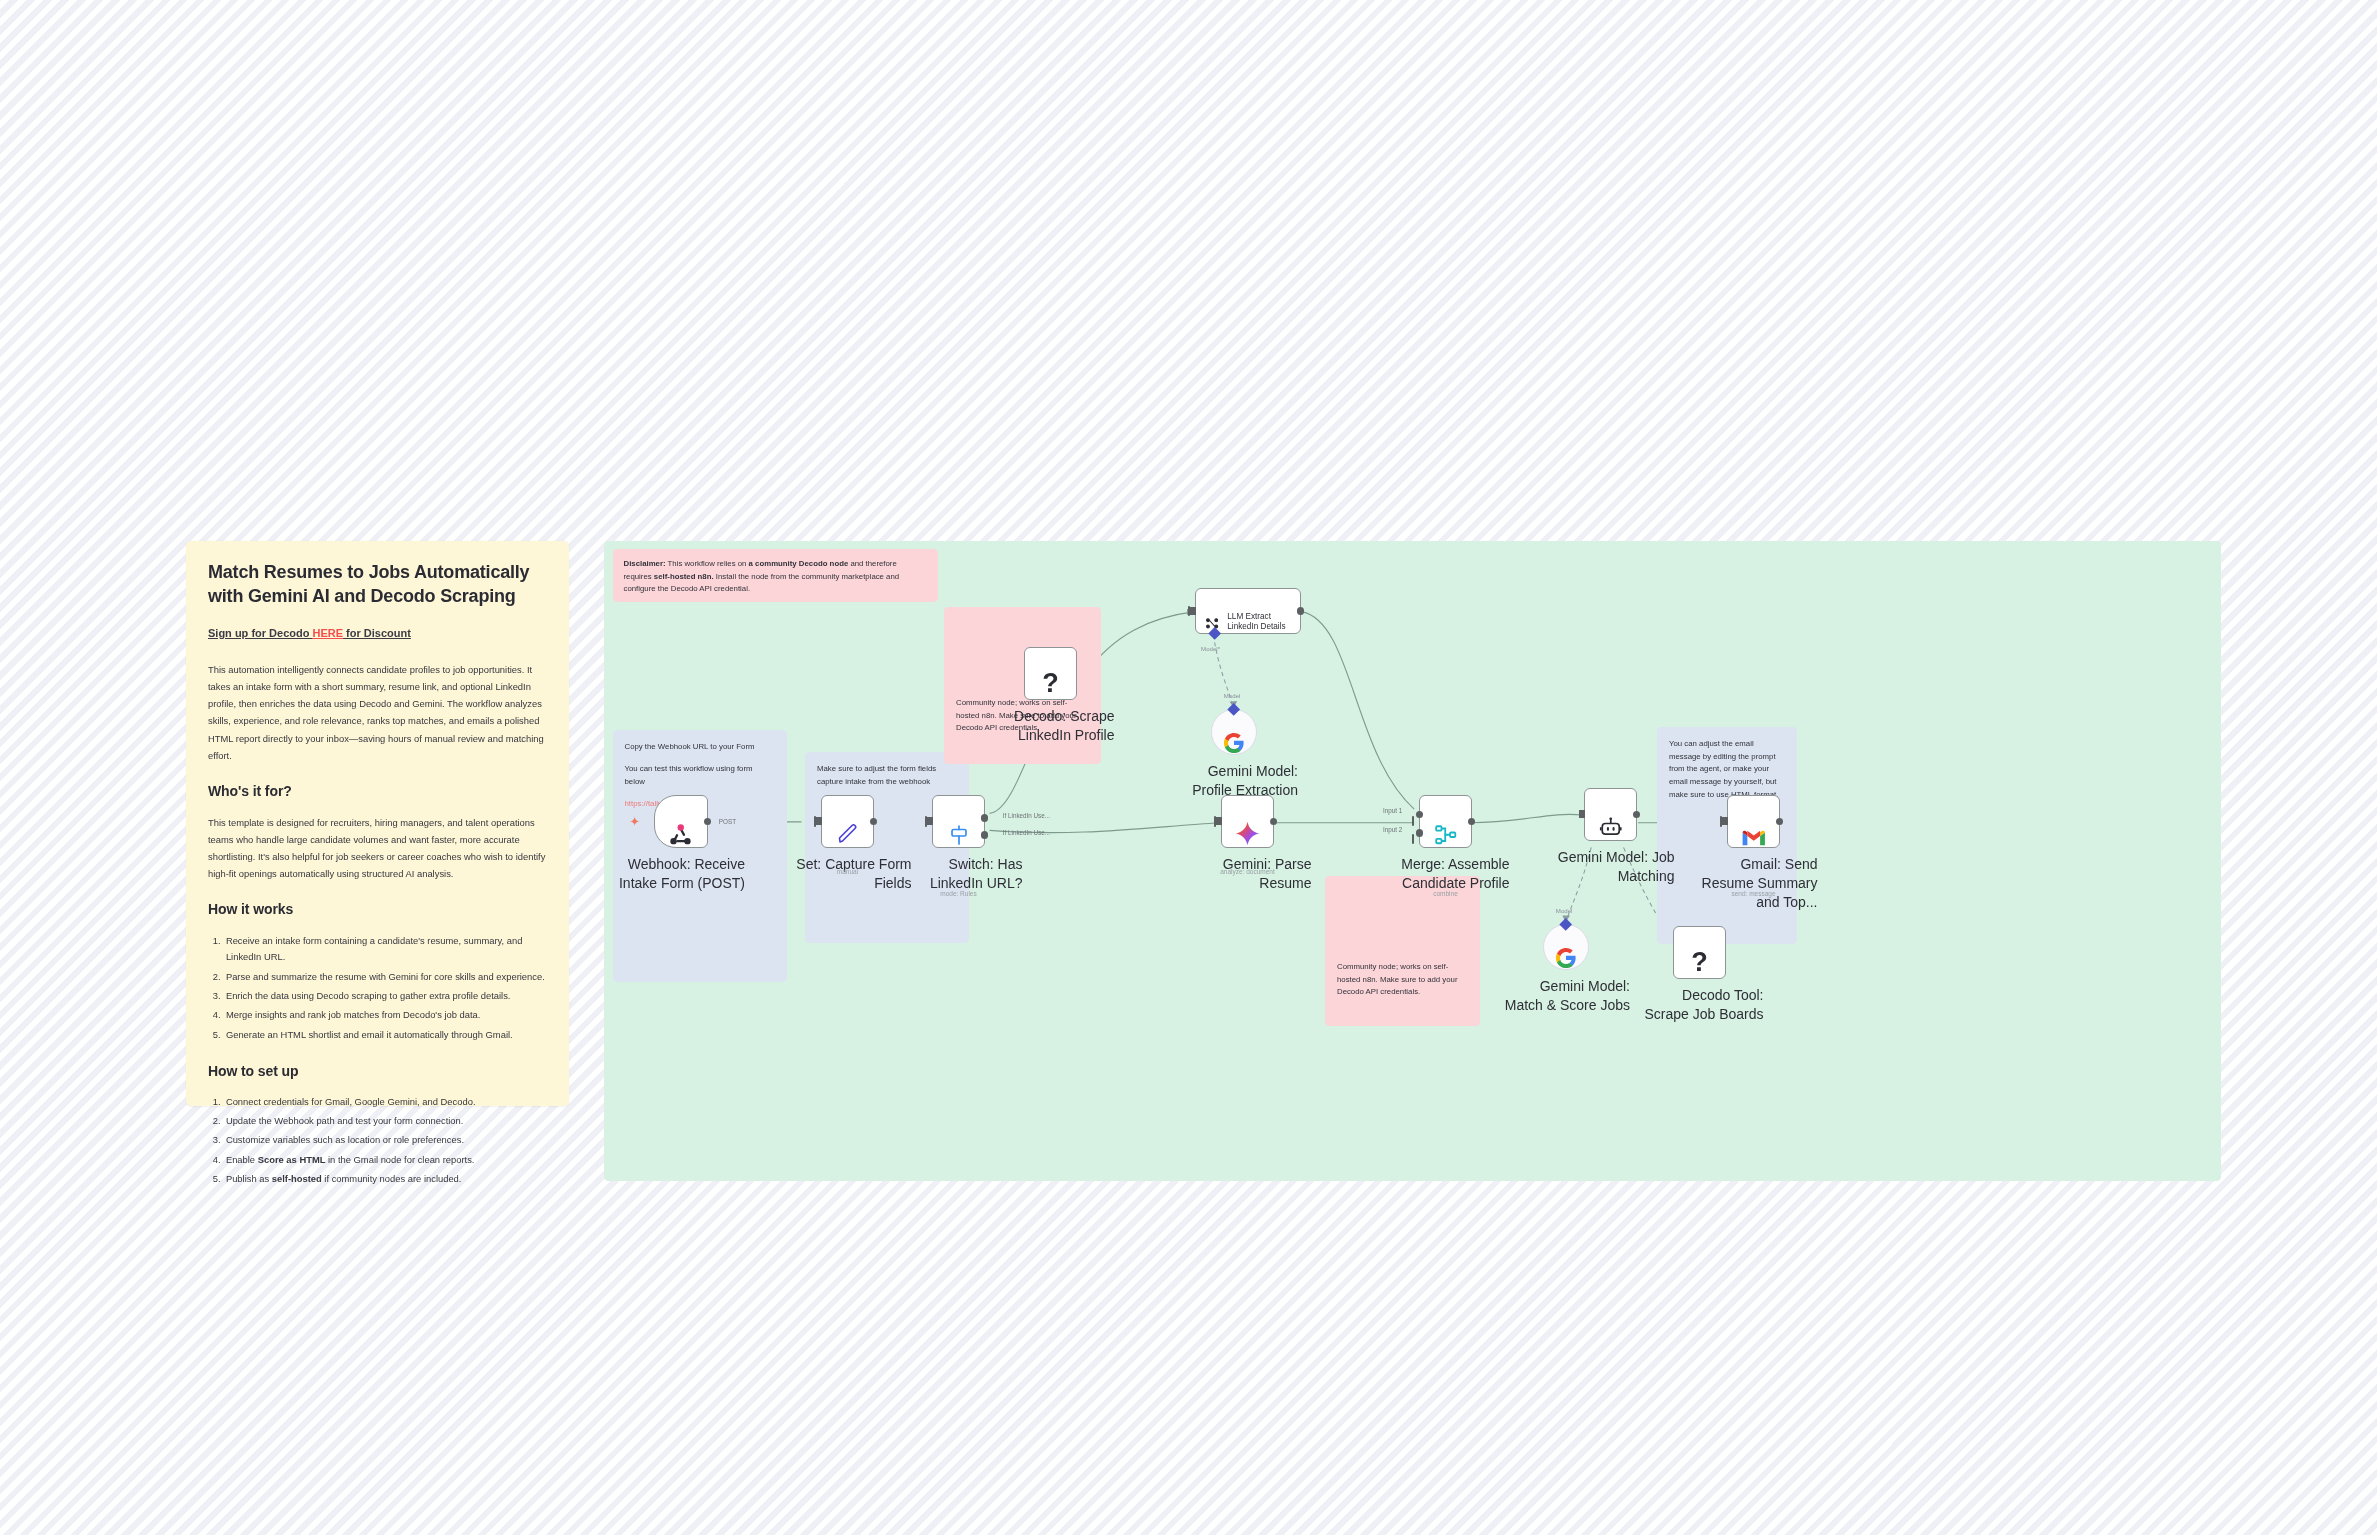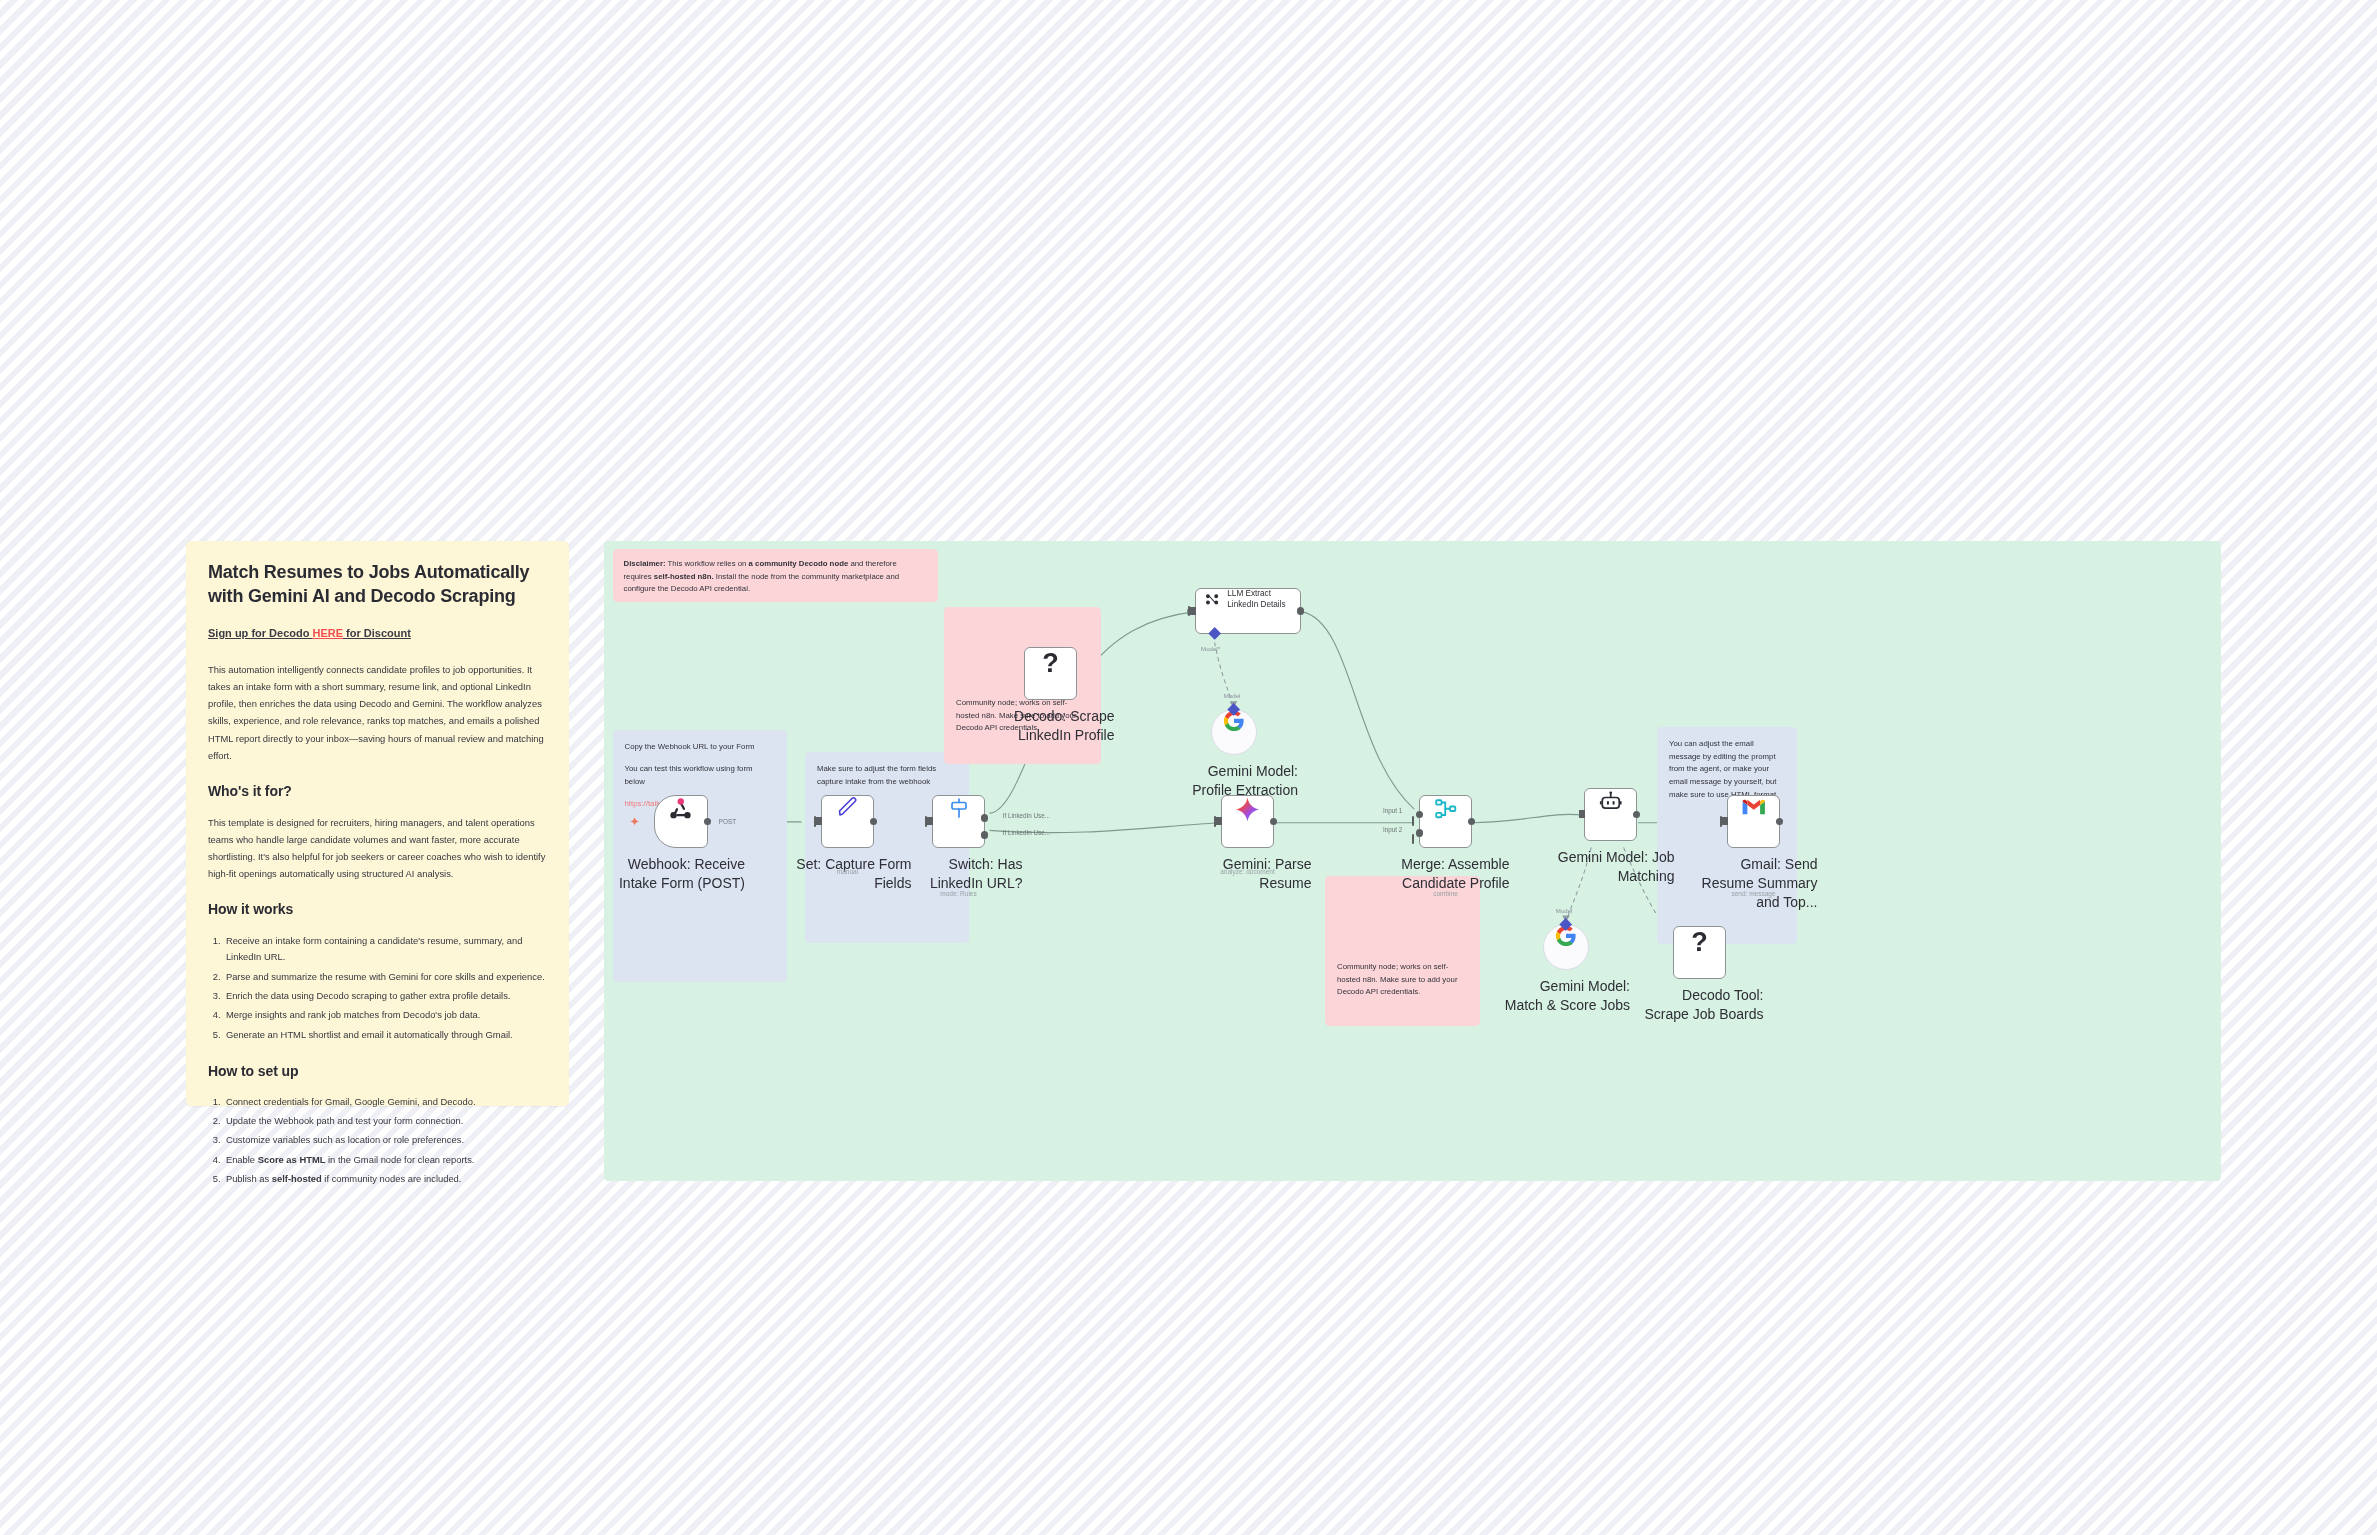--- a/index.html
+++ b/index.html
@@ -78,21 +78,21 @@
   #set-note        { left: 201px; top: 211px; width: 164px; height: 191px; padding: 11px 12px; }
   #decodo-note     { left: 340px; top: 66px; width: 157px; height: 157px; padding: 12px 12px; }
   #decodo-tool-note{ left: 721px; top: 335px; width: 155px; height: 150px; padding: 12px 12px; }
   #gmail-note      { left: 1053px; top: 186px; width: 140px; height: 217px; padding: 11px 12px; }
 
   
   .node { position: absolute; }
   .node .box {
     width: 53px; height: 53px; background: #fff;
     border: 1.2px solid #8e9396; border-radius: 6px;
-    display: flex; align-items: flex-start; justify-content: center;
+    display: flex; align-items: flex-end; justify-content: center;
     position: relative;
   }
   .node.trigger .box {
     border-radius: 22px 6px 6px 22px;
     width: 54px;
   }
   .node .caption {
     position: absolute; top: 60px; left: 50%; transform: translateX(-50%);
     width: 128px; text-align: right;
     font-size: 14px; line-height: 1.35; color: #2e2e36; font-weight: 500;

